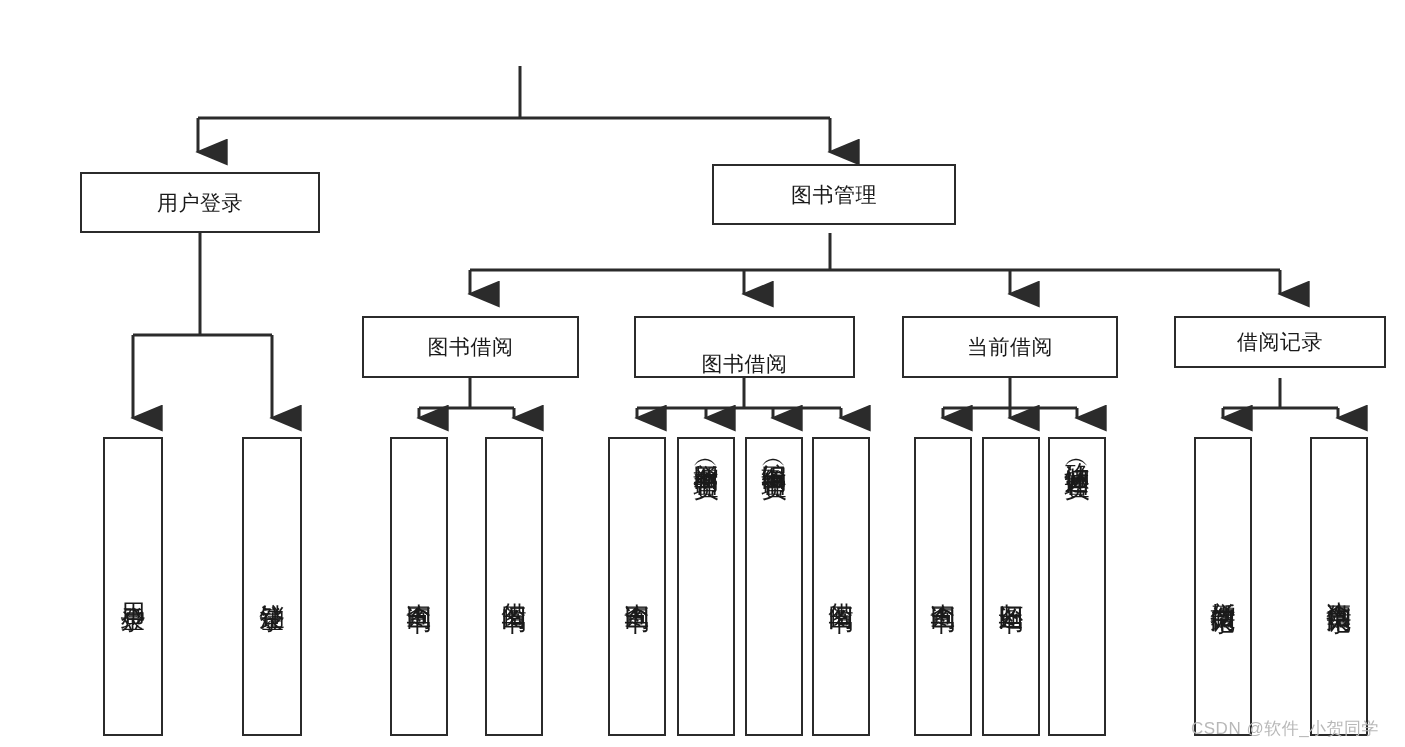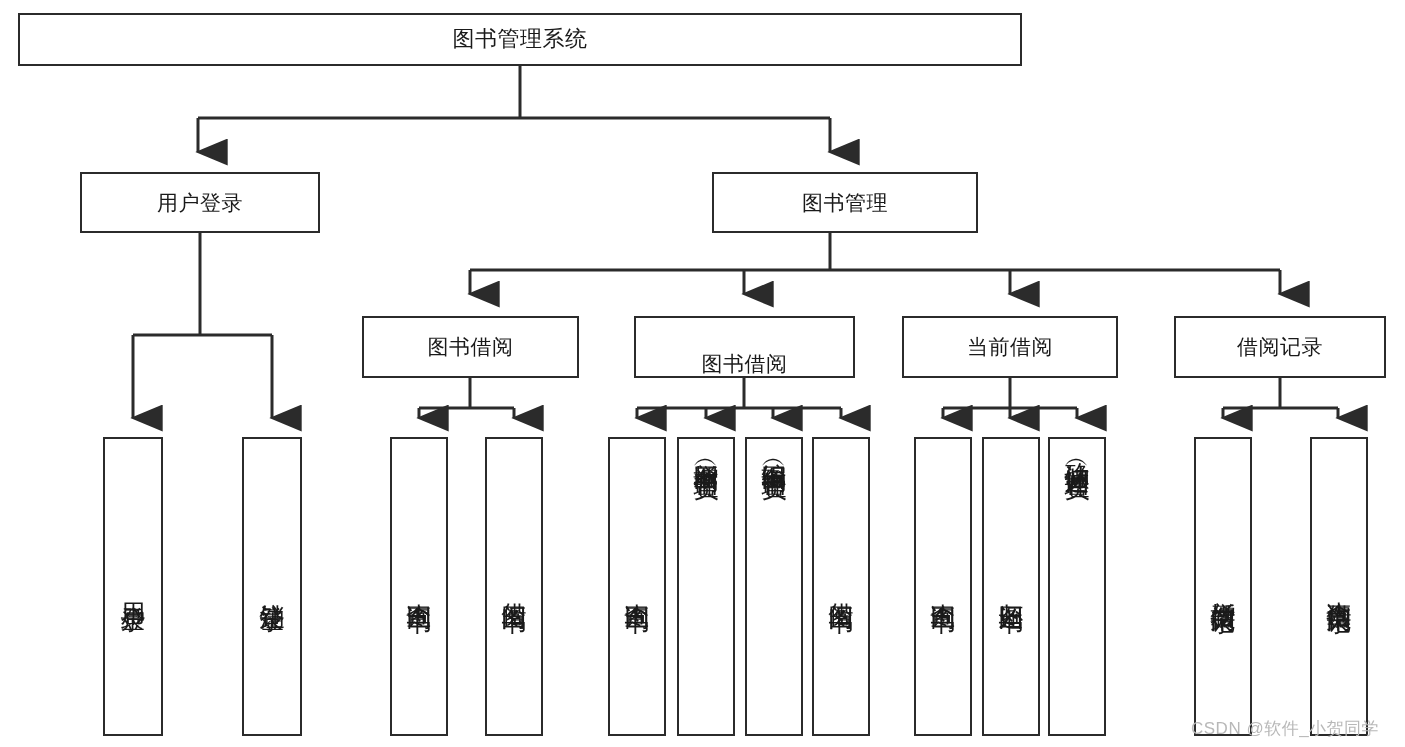--- a/index.html
+++ b/index.html
@@ -127,41 +127,38 @@
       <path d="M 1010 408 L 1010 418" marker-end="url(#arrow)"></path>
       <path d="M 1077 408 L 1077 418" marker-end="url(#arrow)"></path>
 
       <path d="M 1280 378 L 1280 408"></path>
       <path d="M 1223 408 L 1338 408"></path>
       <path d="M 1223 408 L 1223 418" marker-end="url(#arrow)"></path>
       <path d="M 1338 408 L 1338 418" marker-end="url(#arrow)"></path>
     </g>
   </svg>
 
-  <div class="node horiz root" style="left:18px; top:13px; width:1004px; height:53px;">
-    <span class="node-label">图书管理系统</span>
-  </div>
 
   <div class="node horiz" style="left:80px; top:172px; width:240px; height:61px;">
     <span class="node-label">用户登录</span>
   </div>
-  <div class="node horiz" style="left:712px; top:172px; width:266px; height:61px;">
+  <div class="node horiz" style="left:712px; top:164px; width:244px; height:61px;">
     <span class="node-label">图书管理</span>
   </div>
 
   <div class="node horiz" style="left:362px; top:316px; width:217px; height:62px;">
     <span class="node-label">图书借阅</span>
   </div>
   <div class="node horiz" style="left:634px; top:316px; width:221px; height:62px;align-items:flex-end;">
     <span class="node-label">图书借阅</span>
   </div>
   <div class="node horiz" style="left:902px; top:316px; width:216px; height:62px;">
     <span class="node-label">当前借阅</span>
   </div>
-  <div class="node horiz" style="left:1174px; top:316px; width:212px; height:62px;">
+  <div class="node horiz" style="left:1174px; top:316px; width:212px; height:52px;">
     <span class="node-label">借阅记录</span>
   </div>
 
   <div class="node vert mid" style="left:103px; top:437px; width:60px; height:299px;">
     <span class="node-label">用户登录</span>
   </div>
   <div class="node vert mid" style="left:242px; top:437px; width:60px; height:299px;">
     <span class="node-label">注销登录</span>
   </div>
 

